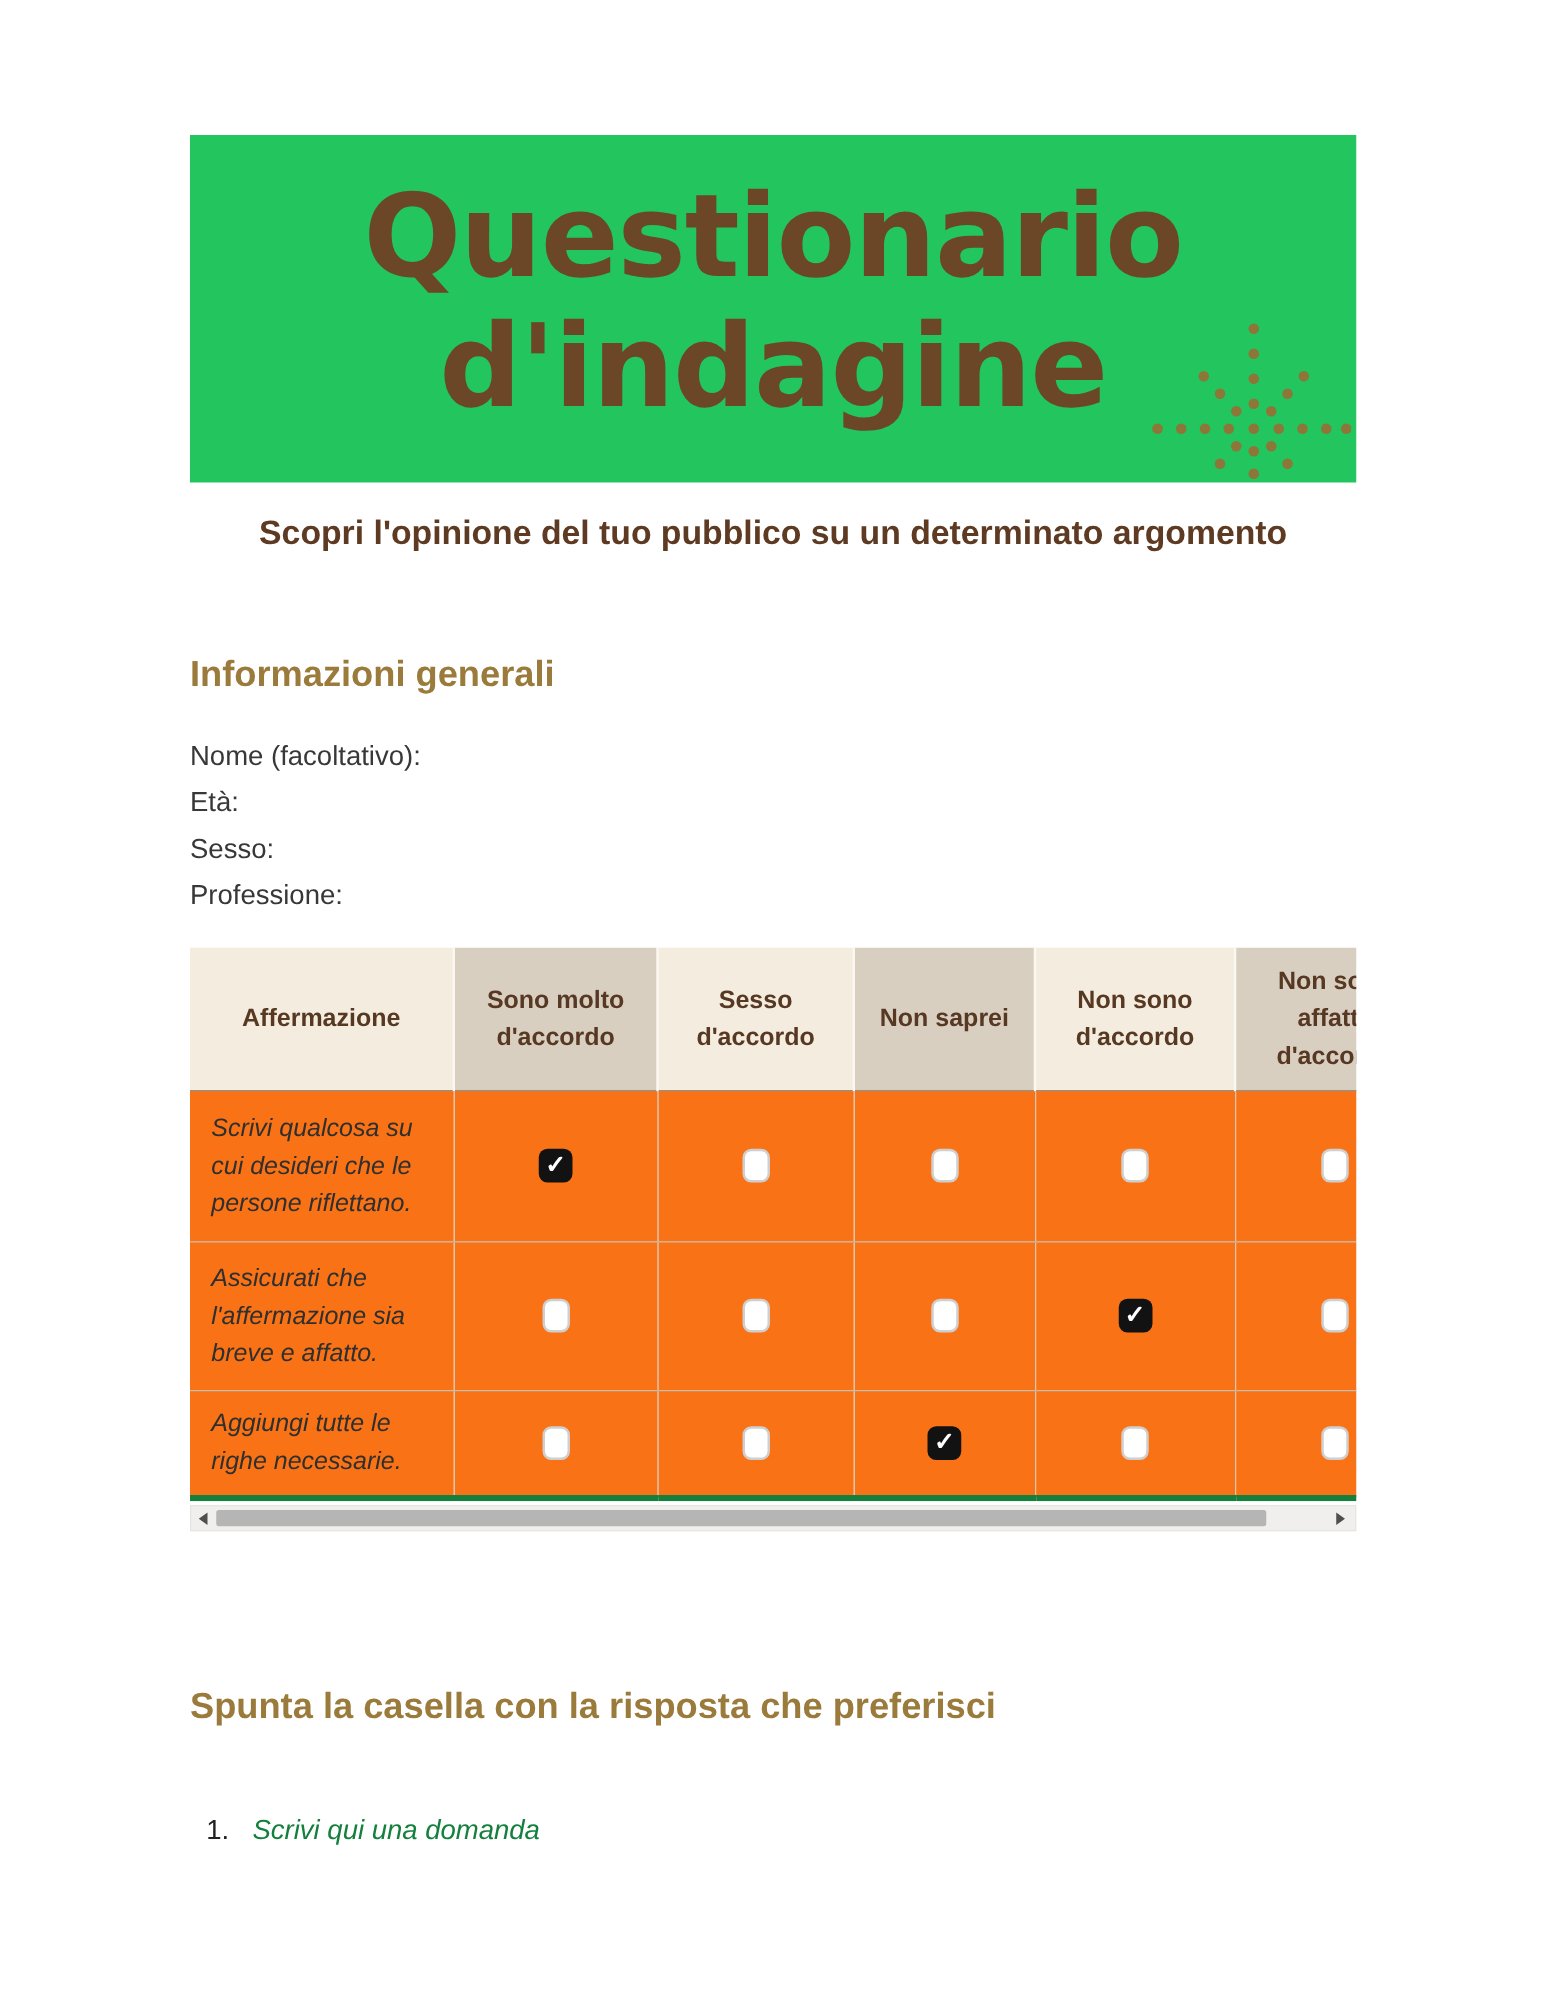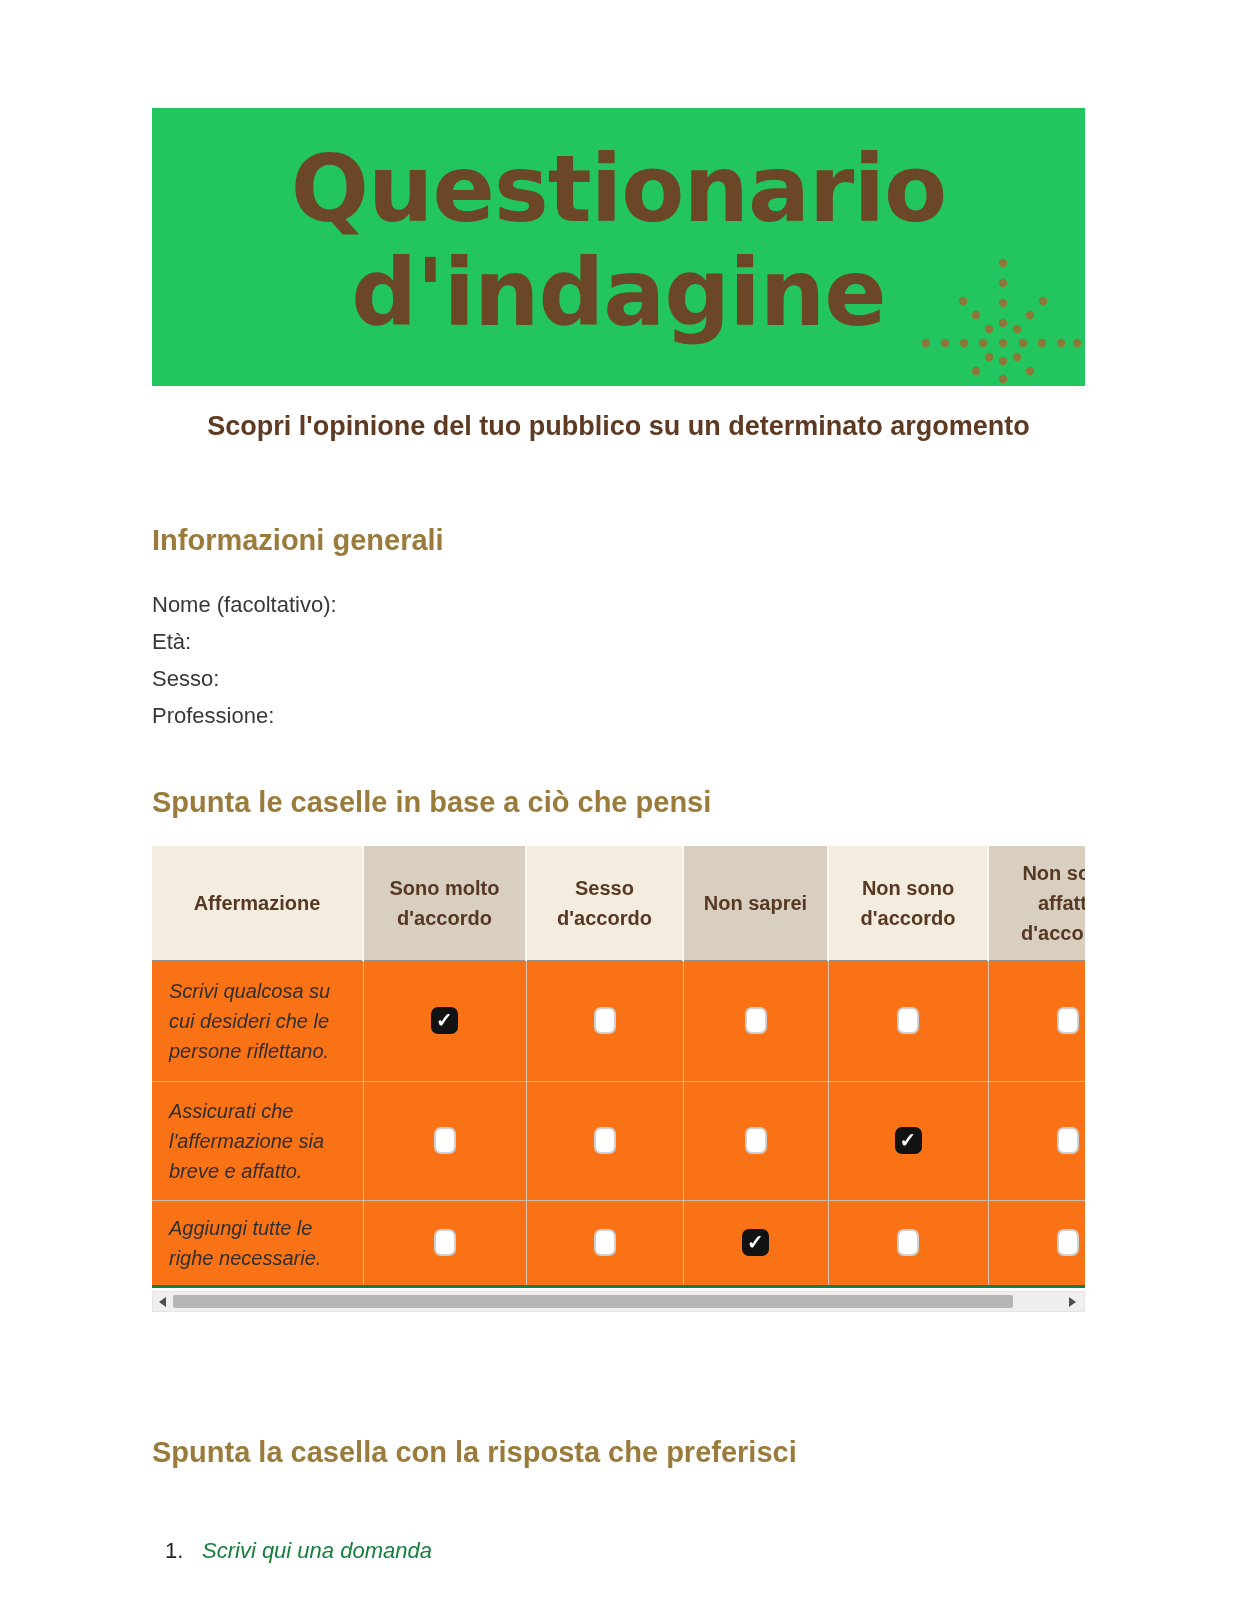--- a/index.html
+++ b/index.html
@@ -75,21 +75,21 @@
   table.survey td {
     vertical-align:middle; text-align:center;
     border-bottom:1px solid #c8bcab;
     border-left:1px solid #dcc6b1;
     background:#f97316;
   }
   table.survey td:first-child { border-left:none; }
   table.survey tr.r0 td { height:121px; }
   table.survey tr.r1 td { height:119px; }
   table.survey tr.r2 td { height:86px; }
-  table.survey tr:last-child td { border-bottom:3px solid #15803d; }
+  table.survey tr:last-child td { border-bottom:5px solid #15803d; }
   table.survey td.label {
     text-align:left; padding:10px 22px 10px 17px;
     font-size:20px; line-height:30px; font-style:italic; color:#2f2f2f;
   }
 
   
   .cb {
     display:inline-block; width:22px; height:27px;
     border:2px solid #cfcfcf; border-radius:7px; background:#fff;
     vertical-align:middle;
@@ -175,21 +175,20 @@
 
     <h2 class="gold h-info">Informazioni generali</h2>
 
     <div class="fields">
       <p>Nome (facoltativo):</p>
       <p>Età:</p>
       <p>Sesso:</p>
       <p>Professione:</p>
     </div>
 
-    <h2 class="gold h-table">Spunta le caselle in base a ciò che pensi</h2>
 
     <div class="table-viewport">
       <table class="survey">
         <colgroup>
           <col class="c0">
             <col class="c1">
             <col class="c2">
             <col class="c3">
             <col class="c4">
             <col class="c5">

